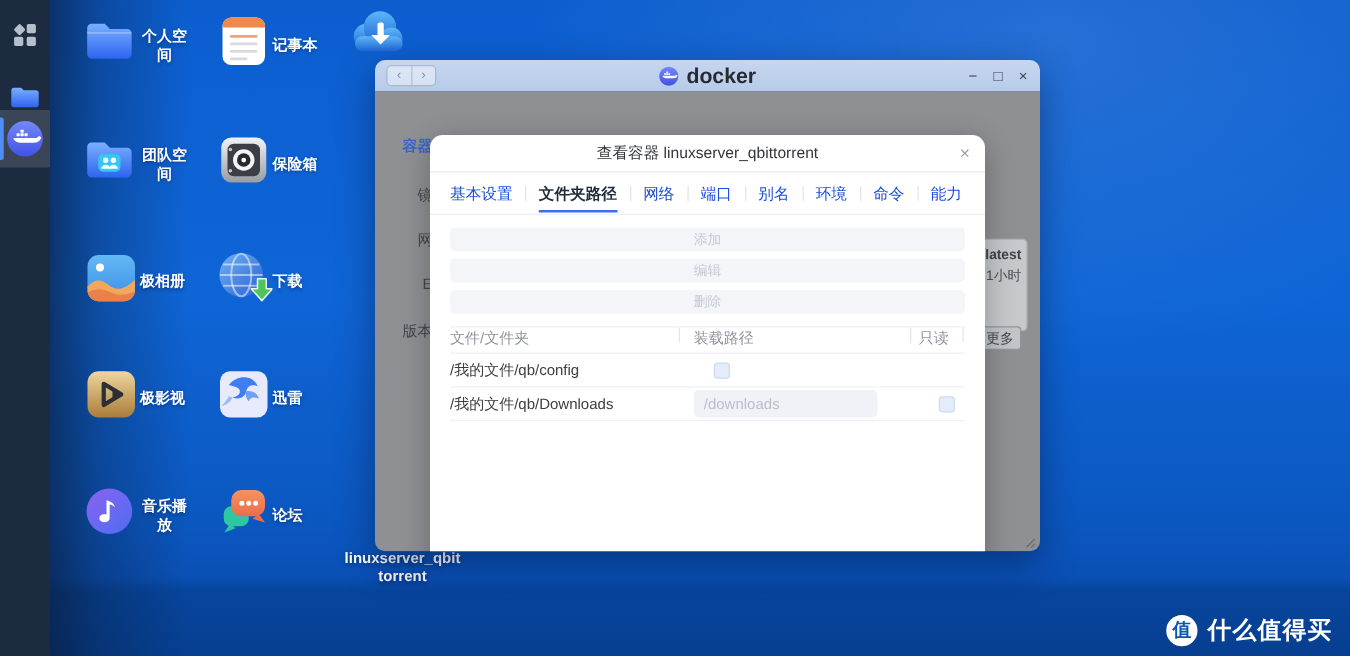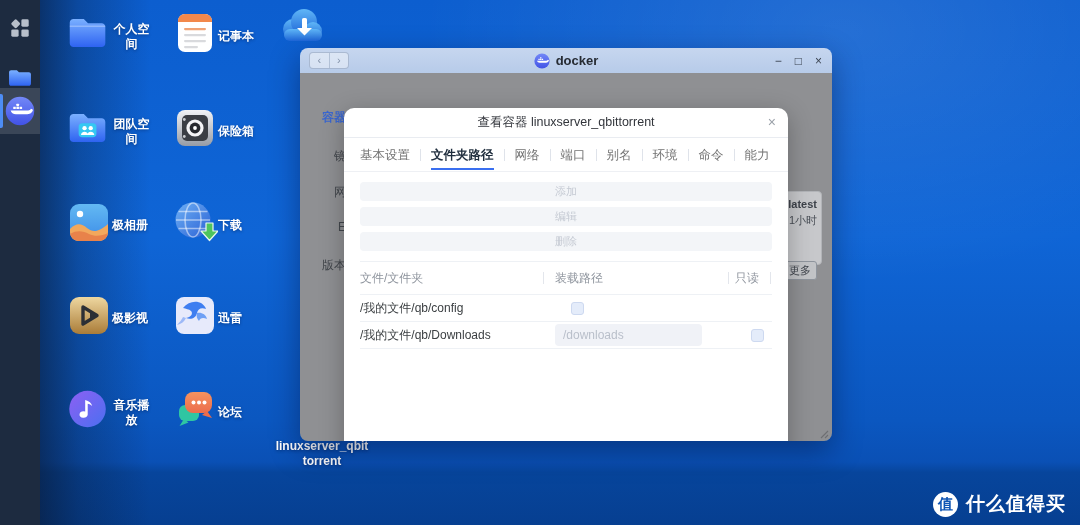--- a/index.html
+++ b/index.html
@@ -29,21 +29,21 @@
   .cell .lbl { margin-top:7px; font-size:12px; font-weight:600; color:#fff; text-shadow:0 1px 3px rgba(0,20,60,.45); text-align:center; line-height:15px; }
   .ic { width:46px; height:46px; position:relative; }
   .lbl-only { position:absolute; width:96px; text-align:center; font-size:12px; font-weight:700; color:#fff; text-shadow:0 1px 3px rgba(0,20,60,.5); line-height:15px; z-index:1; word-break:break-all; }
 
   
   .win { position:absolute; left:300px; top:48px; width:532px; height:393px; border-radius:8px; overflow:hidden; z-index:10; box-shadow:0 10px 30px rgba(0,10,40,.4); }
   .titlebar { position:absolute; left:0; top:0; right:0; height:25px; background:linear-gradient(180deg,#c6d6ef,#b7cbe9); display:flex; align-items:center; }
   .navpill { position:absolute; left:9px; top:4px; width:40px; height:17px; background:rgba(255,255,255,.42); border:1px solid rgba(130,150,180,.55); border-radius:4px; display:flex; }
   .navpill span { flex:1; display:flex; align-items:center; justify-content:center; font-size:11px; color:#8493aa; line-height:1; }
   .navpill span:first-child { border-right:1px solid rgba(130,150,180,.45); }
-  .win-title { position:absolute; left:0; right:0; top:0; height:25px; display:flex; align-items:center; justify-content:center; gap:6px; font-size:13px; font-weight:700; color:#262b33; }
+  .win-title { position:absolute; left:0; right:0; top:0; height:25px; display:flex; align-items:center; justify-content:center; gap:6px; font-size:17px; font-weight:700; color:#262b33; }
   .win-title svg { width:16px; height:16px; }
   .win-controls { position:absolute; right:10px; top:0; height:25px; display:flex; align-items:center; gap:13px; font-size:12px; color:#3a4350; }
   .win-controls span { cursor:default; line-height:1; }
   .win-body { position:absolute; left:0; top:25px; right:0; bottom:0; background:#8f9093; }
 
   
   .frag { position:absolute; left:6px; width:40px; text-align:right; font-size:12px; color:#43474d; white-space:nowrap; }
   .frag.link { color:#3a66cf; font-weight:700; }
 
   
@@ -52,27 +52,27 @@
   .side-card .age  { position:absolute; right:4px; top:21px; font-size:11px; color:#4a4f57; }
   .side-card .more { position:absolute; right:4px; top:39px; width:34px; height:19px; background:#c2c4c7; border:1px solid #8f959d; border-radius:3px; font-size:11px; color:#3e434b; display:flex; align-items:center; justify-content:center;margin-top:30px; }
   .grip { position:absolute; right:3px; bottom:2px; width:9px; height:9px; }
 
   
   .modal { position:absolute; left:44px; top:35px; width:444px; height:354px; background:#fff; border-radius:10px; box-shadow:0 6px 24px rgba(0,0,0,.28); }
   .m-head { position:relative; height:30px; border-bottom:1px solid #e9ecf1; display:flex; align-items:center; justify-content:center; }
   .m-title { font-size:12.5px; color:#32353b; font-weight:500; }
   .m-close { position:absolute; right:12px; top:7px; font-size:14px; color:#9ba1a9; line-height:1; cursor:default; }
   .m-tabs { height:34px; display:flex; align-items:center; padding:0 16px; border-bottom:1px solid #eef0f4; }
-  .m-tab { font-size:12.5px; color:#737373; padding:8px 0 6px; cursor:default; }
+  .m-tab { font-size:12.5px; color:#1d4ed8; padding:8px 0 6px; cursor:default; }
   .m-tab.active { font-weight:700; color:#1f2d3d; border-bottom:2px solid #3a6ff0; padding-bottom:4px; }
   .tab-sep { width:1px; height:12px; background:#dfe3ea; margin:0 10px; }
   .m-toolbar { padding:10px 16px 8px; display:flex; gap:6px;flex-direction:column; }
   .m-btn { min-width:28px; height:19px; padding:0 6px; background:#f3f5f8; border:none; border-radius:4px; font-size:11px; color:#c5cad3; font-family:inherit; }
   .m-table { margin:2px 16px 0; width:412px; }
-  .t-head { display:flex; align-items:center; height:34px; border-top:1px solid #eef1f5; border-bottom:1px solid #eef1f5; font-size:12px; color:#8f959e; position:relative; }
+  .t-head { display:flex; align-items:flex-start; height:22px; border-top:1px solid #eef1f5; border-bottom:1px solid #eef1f5; font-size:12px; color:#8f959e; position:relative; }
   .t-row  { display:flex; align-items:center; height:27px; border-bottom:1px solid #eef1f5; }
   .tc1 { width:195px; padding-left:0; }
   .tc2 { width:180px; }
   .tc3 { width:37px; display:flex; }
   .t-head .tc1 { padding-left:0; }
   .hsep { width:1px; height:12px; background:#e3e6ec; }
   .hsep.s1 { position:absolute; left:183px; }
   .hsep.s2 { position:absolute; left:368px; }
   .hsep.s3 { position:absolute; left:410px; }
   .t-head .h2 { position:absolute; left:195px; }

